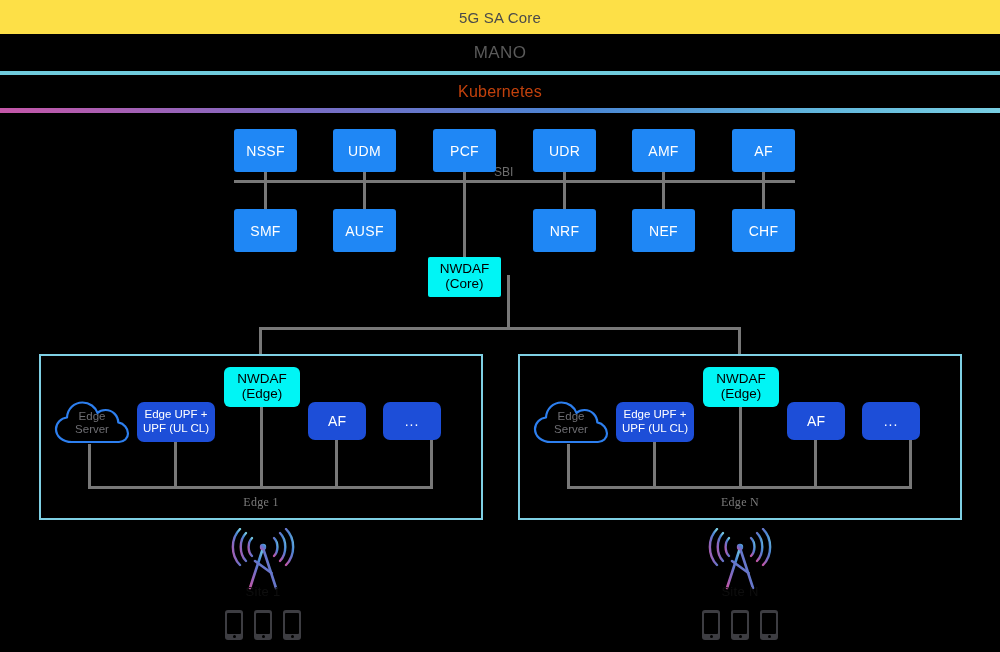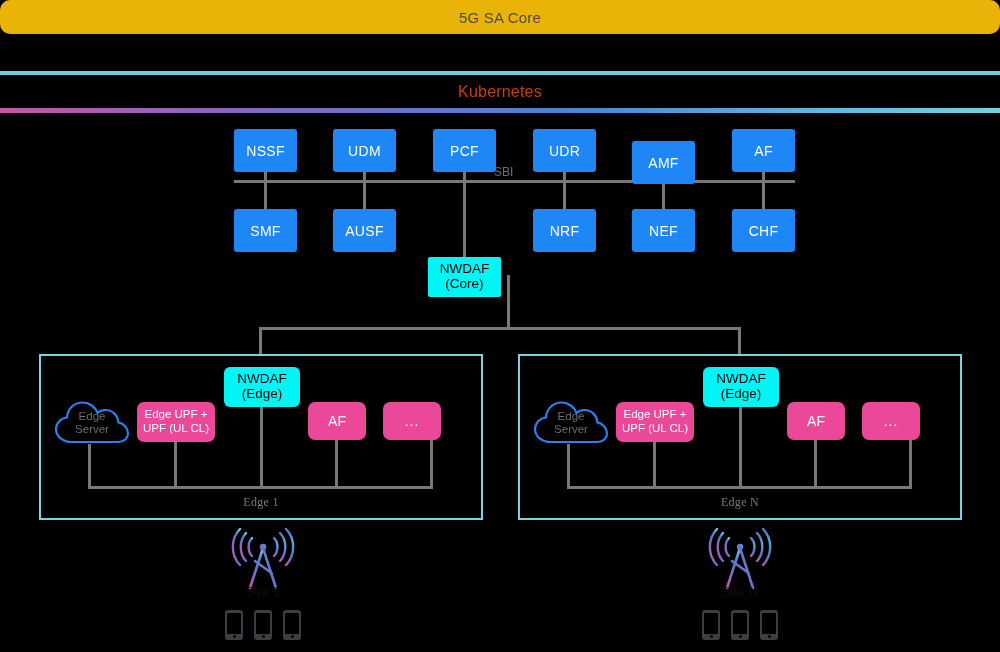--- a/index.html
+++ b/index.html
@@ -17,25 +17,24 @@
     height: 652px;
     background: #000000;
     overflow: hidden;
   }
 
   
   .band-core {
     position: absolute;
     left: 0; top: 0;
     width: 1000px; height: 34px;
-    background: #eab308;
-    display: flex;
-    align-items: center;
-    justify-content: center;
-    border-radius: 10px;
+    background: #fde047;
+    display: flex;
+    align-items: center;
+    justify-content: center;
   }
   .band-core-label {
     font-size: 15px;
     color: #4a4a4a;
     letter-spacing: 0.2px;
   }
   .band-mano {
     position: absolute;
     left: 0; top: 34px;
     width: 1000px; height: 37px;
@@ -162,21 +161,21 @@
     text-align: center;
     font-size: 11.5px;
     line-height: 1.12;
     color: #6e6e73;
     pointer-events: none;
   }
 
   
   .edge-box {
     position: absolute;
-    background: #ec4899;
+    background: #1d4ed8;
     border-radius: 7px;
     display: flex;
     flex-direction: column;
     align-items: center;
     justify-content: center;
     color: #ffffff;
     box-sizing: border-box;
     text-align: center;
   }
   .edge-upf {
@@ -259,20 +258,23 @@
 </style>
 </head>
 <body>
 
 <div id="stage">
 
   <div class="band-core">
     <span class="band-core-label">5G SA Core</span>
   </div>
 
+  <div class="band-mano">
+    <span class="band-mano-label">MANO</span>
+  </div>
 
   <div class="rule-cyan"></div>
 
   <div class="band-k8s">
     <span class="band-k8s-label">Kubernetes</span>
   </div>
 
   <div class="rule-gradient"></div>
 
   <div class="wire" style="left:234px; top:180px; width:561px; height:3px;"></div>
@@ -301,21 +303,21 @@
   </div>
   <div class="nf-box" style="left:333px; top:129px;">
     <span>UDM</span>
   </div>
   <div class="nf-box" style="left:433px; top:129px;">
     <span>PCF</span>
   </div>
   <div class="nf-box" style="left:533px; top:129px;">
     <span>UDR</span>
   </div>
-  <div class="nf-box" style="left:632px; top:129px;margin-top:12px;">
+  <div class="nf-box" style="left:632px; top:129px;">
     <span>AMF</span>
   </div>
   <div class="nf-box" style="left:732px; top:129px;">
     <span>AF</span>
   </div>
 
   <div class="nf-box" style="left:234px; top:209px;">
     <span>SMF</span>
   </div>
   <div class="nf-box" style="left:333px; top:209px;">

